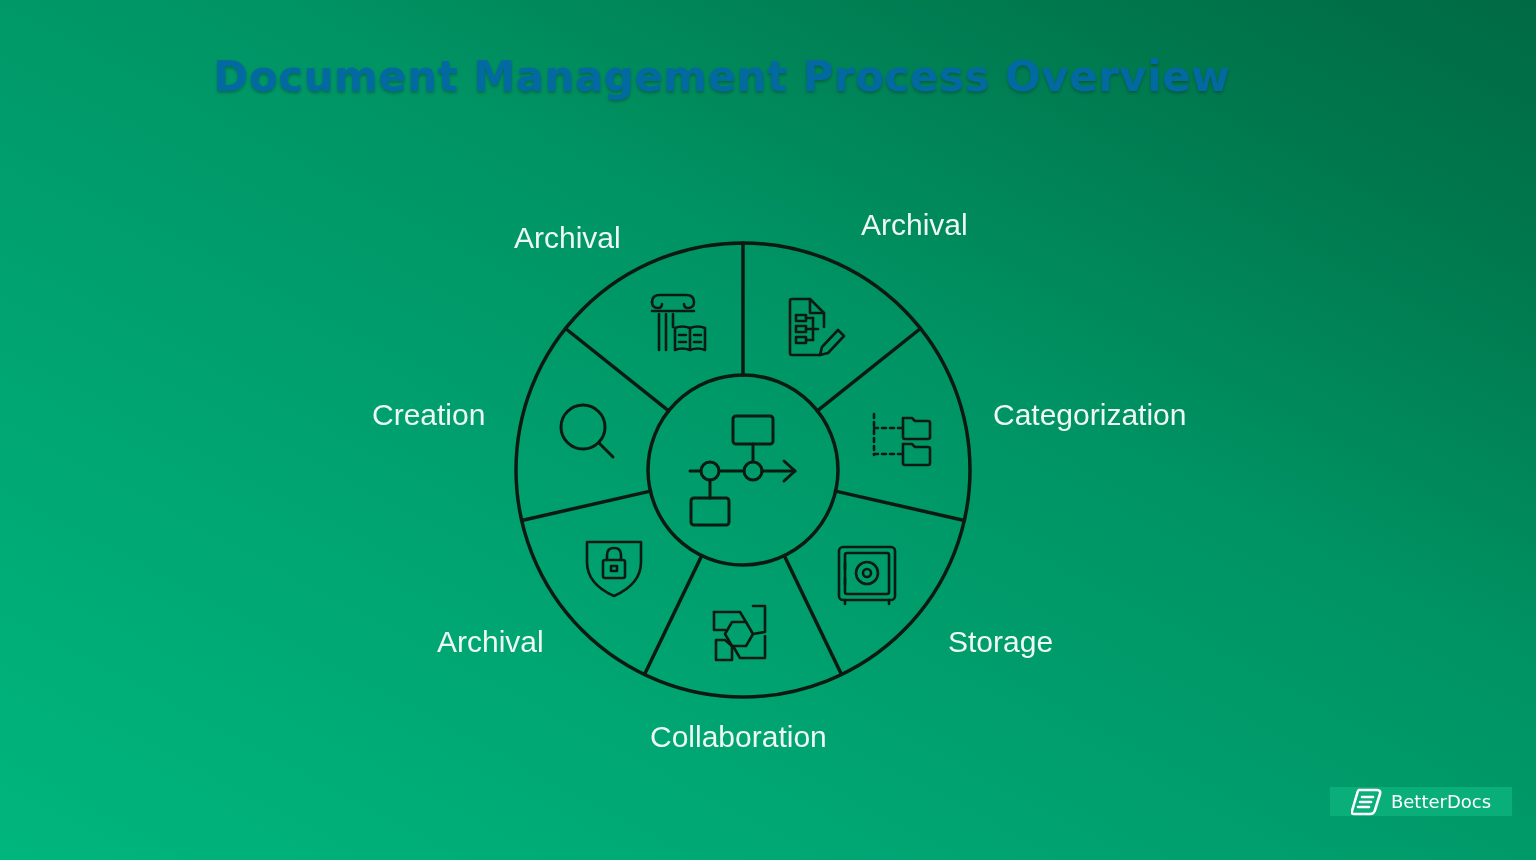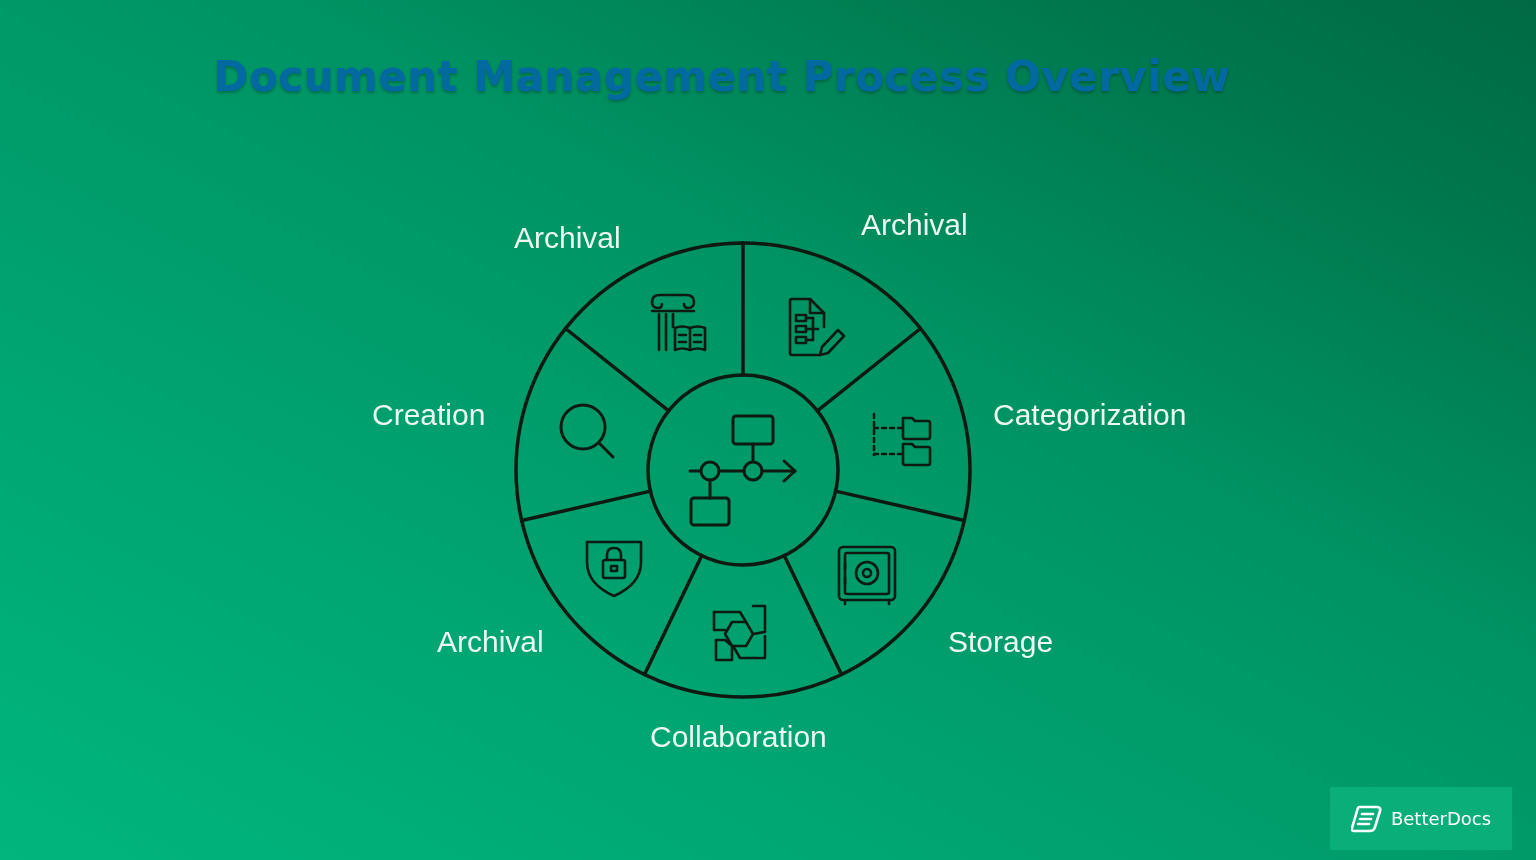--- a/index.html
+++ b/index.html
@@ -13,21 +13,21 @@
     color: #0369a1; font-family: "DejaVu Sans", sans-serif; font-weight: bold;
     font-size: 42px; letter-spacing: 0.5px;
     text-shadow: 0 2px 3px rgba(0,0,0,0.25);
   }
   .label {
     position: absolute; color: #eef8f2; font-family: "Liberation Sans", sans-serif;
     font-size: 30px; line-height: 34px; white-space: nowrap;
   }
   svg.wheel { position: absolute; left: 0; top: 0; }
   .badge {
-    position: absolute; left: 1330px; top: 787px; width: 182px; height: 63px;
+    position: absolute; left: 1330px; top: 787px; width: 182px; height: 29px;
     background: #0aae78; display: flex; align-items: center; justify-content: center; gap: 8px;
   }
   .badge-text { color: #ffffff; font-family: "DejaVu Sans", sans-serif; font-size: 18px; }
 </style>
 </head>
 <body>
 
 <div class="title">Document Management Process Overview</div>
 
 <svg class="wheel" width="1536" height="860" viewBox="0 0 1536 860">

